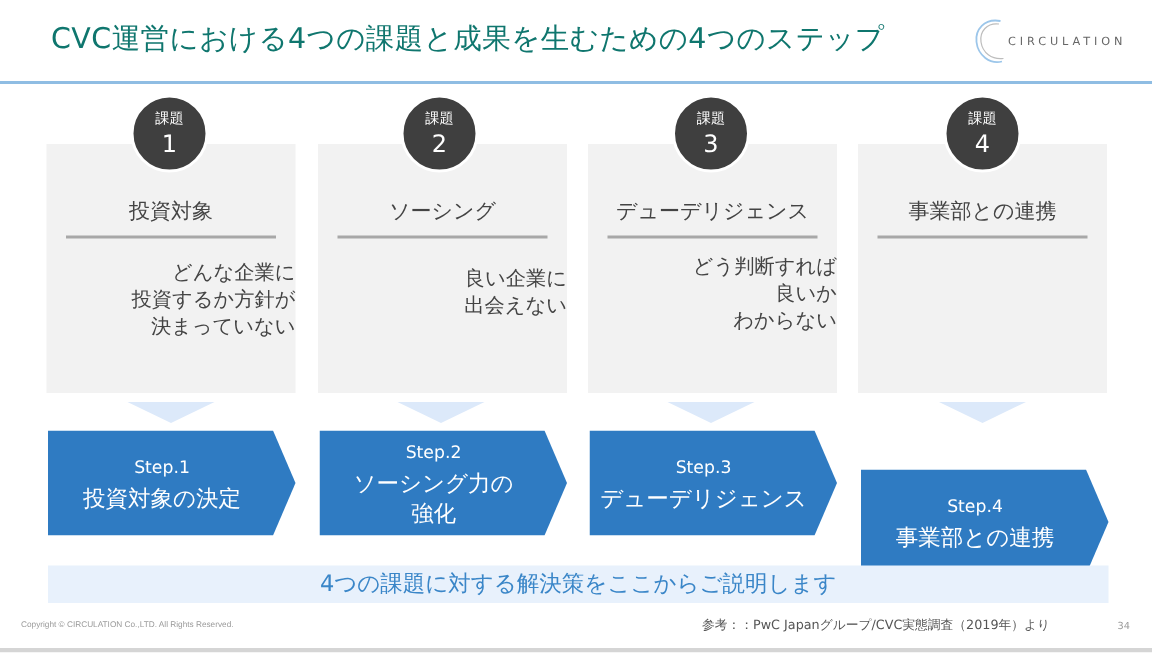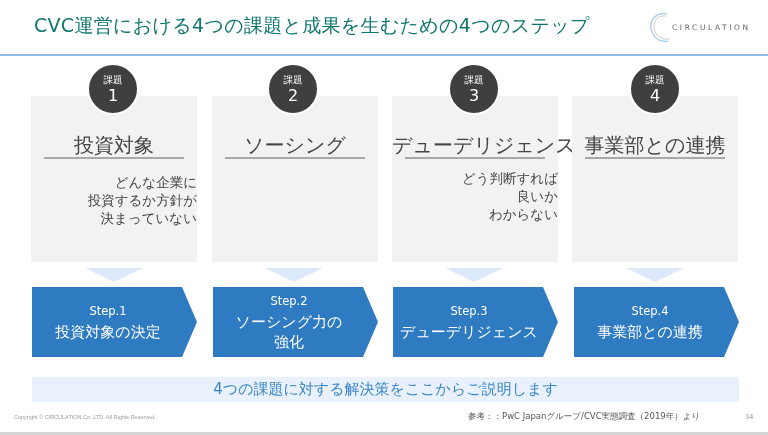--- a/index.html
+++ b/index.html
@@ -20,21 +20,21 @@
     .logo-text {
       position: absolute; left: 24px; top: 13px;
       font-size: 7.5px; letter-spacing: 2.6px; color: #666;
     }
 
     .card {
       position: absolute; top: 96px; width: 166px; height: 166px; background: #f2f2f2;
     }
     .card-title {
       position: absolute; left: 0; top: 36px; width: 100%; text-align: center;
-      font-size: 20px; color: #444; white-space: nowrap;
+      font-size: 14px; color: #444; white-space: nowrap;
     }
     .card-rule { position: absolute; left: 13px; right: 13px; top: 61px; height: 2px; background: #a8a8a8; }
     .card-body {
       position: absolute; left: 0; top: 77px; width: 100%; text-align: right;
       font-size: 13.5px; line-height: 18px; color: #444; white-space: pre-line;
     }
     .card-body.tight { top: 73px; }
 
     .badge {
       position: absolute; top: 63px; width: 52px; height: 52px; border-radius: 50%;
@@ -100,20 +100,22 @@
   <div class="card" style="left:31px;">
     <div class="card-title">投資対象</div>
     <div class="card-rule"></div>
     <div class="card-body">どんな企業に
 投資するか方針が
 決まっていない</div>
   </div>
   <div class="card" style="left:212px;">
     <div class="card-title">ソーシング</div>
     <div class="card-rule"></div>
+    <div class="card-body" style="top:81px;">良い企業に
+出会えない</div>
   </div>
   <div class="card" style="left:392px;">
     <div class="card-title">デューデリジェンス</div>
     <div class="card-rule"></div>
     <div class="card-body tight">どう判断すれば
 良いか
 わからない</div>
   </div>
   <div class="card" style="left:572px;">
     <div class="card-title">事業部との連携</div>
@@ -163,21 +165,21 @@
   </div>
   <div class="step" style="left:393px;">
     <svg width="166" height="70" viewBox="0 0 166 70">
       <polygon points="0,0 150,0 165,35 150,70 0,70" fill="#2f7bc2"></polygon>
     </svg>
     <div class="step-text">
       <span class="step-label">Step.3</span>
       <span class="step-title">デューデリジェンス</span>
     </div>
   </div>
-  <div class="step" style="left:574px;">
+  <div class="step" style="left:574px;margin-top:26px;">
     <svg width="166" height="70" viewBox="0 0 166 70">
       <polygon points="0,0 150,0 165,35 150,70 0,70" fill="#2f7bc2"></polygon>
     </svg>
     <div class="step-text">
       <span class="step-label">Step.4</span>
       <span class="step-title">事業部との連携</span>
     </div>
   </div>
 
   <div class="banner">4つの課題に対する解決策をここからご説明します</div>

